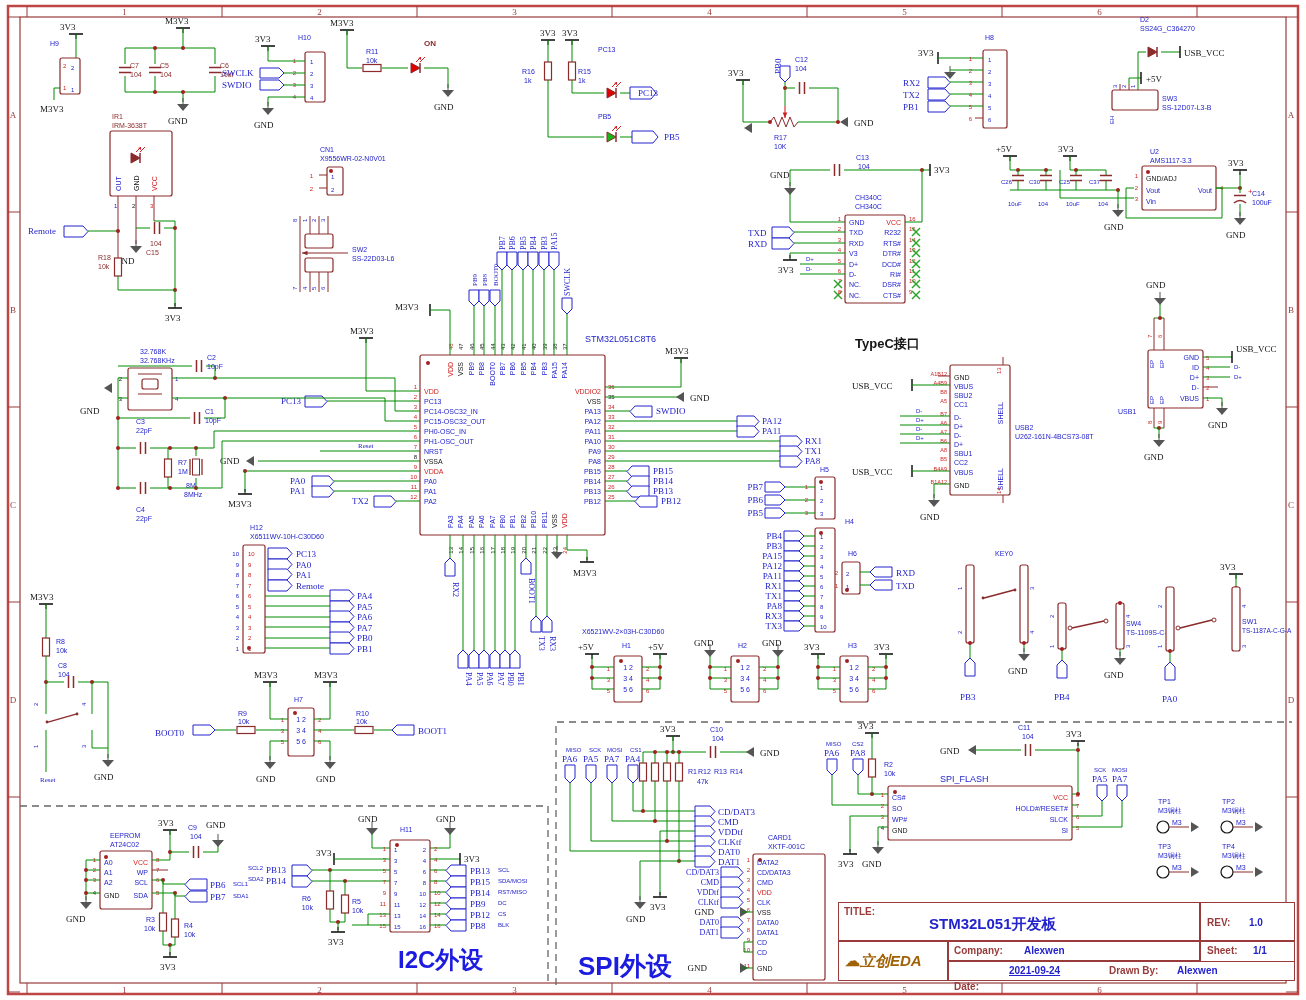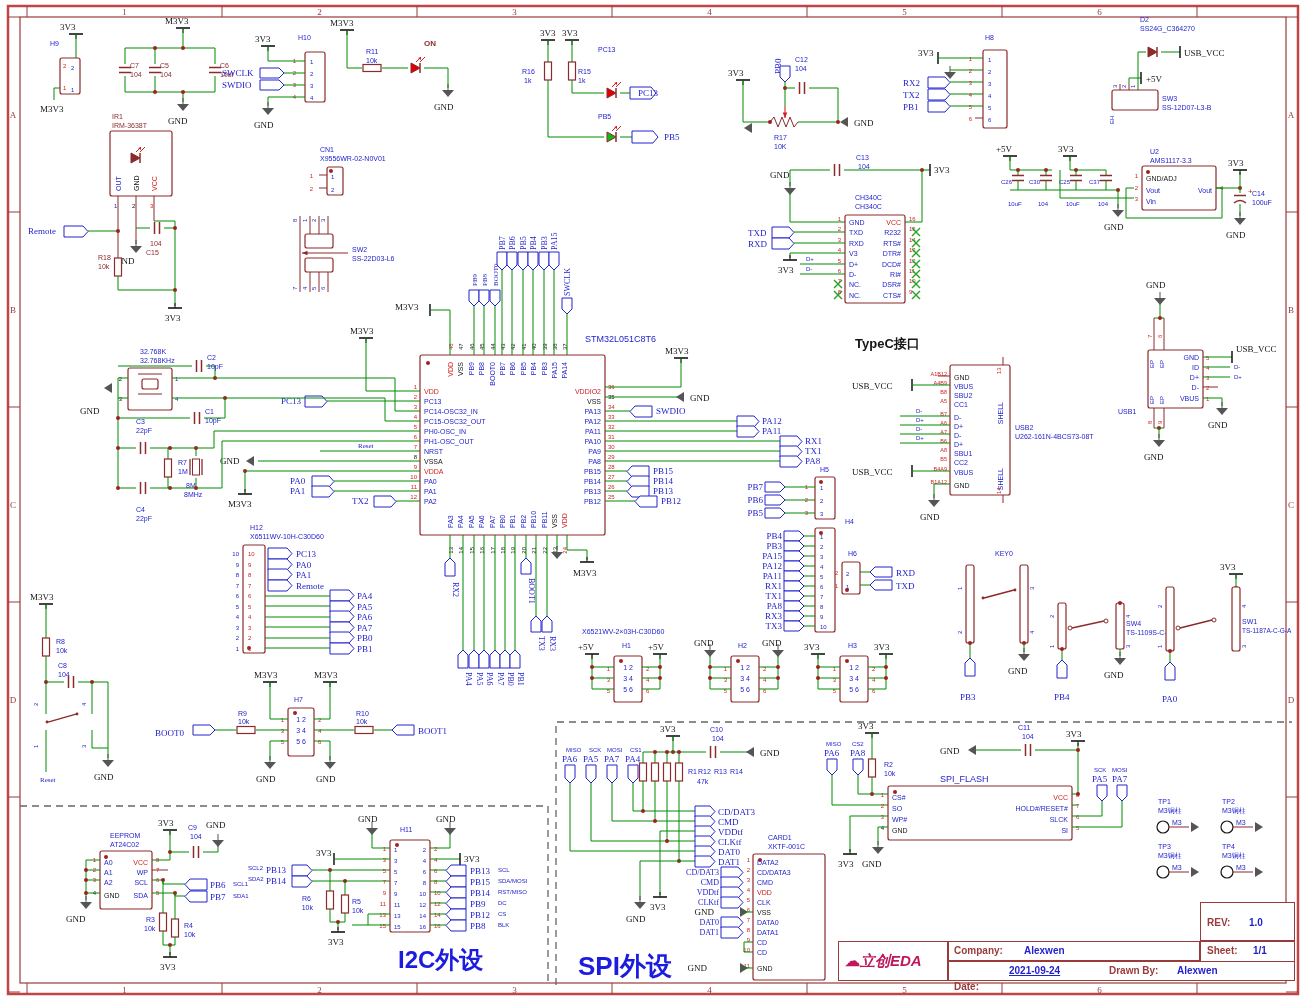--- a/index.html
+++ b/index.html
@@ -3,21 +3,21 @@
 <meta charset="utf-8">
 <style>
   html,body{margin:0;padding:0;background:#e8e8e8;}
   #sheet{position:relative;width:1306px;height:1000px;background:#ffffff;font-family:"Liberation Sans",sans-serif;overflow:hidden;}
   #canvas{position:absolute;left:0;top:0;}
   #tb{position:absolute;left:838px;top:902px;width:457px;height:79px;color:#993b3b;font-size:10px;}
   #tb .cell{position:absolute;border:1px solid #993b3b;box-sizing:border-box;background:#fff;}
   #tb .lbl{color:#993b3b;font-weight:bold;font-size:10px;}
   #tb .val{color:#2323cd;font-weight:bold;}
   #tb-title-val{font-size:15px;}
-  #logo{color:#be185d;font-weight:bold;font-size:15px;font-style:italic;}
+  #logo{color:#a16207;font-weight:bold;font-size:15px;font-style:italic;}
   #logo .cloud{font-style:normal;}
 </style>
 </head>
 <body>
 <div id="sheet">
 <svg id="canvas" width="1306" height="1000" viewBox="0 0 1306 1000">
       <rect x="8" y="6" width="1290" height="988" fill="none" stroke="#c04545" stroke-width="2.5"></rect>
       <rect x="20" y="17" width="1266" height="966" fill="none" stroke="#993b3b" stroke-width="1.2"></rect>
       <line x1="27" y1="6" x2="27" y2="17" stroke="#993b3b"></line>
       <line x1="27" y1="983" x2="27" y2="994" stroke="#993b3b"></line>
@@ -1614,20 +1614,24 @@
       <polygon points="1191,867 1191,877 1199,872" fill="#555" stroke="none"></polygon>
       <text x="1222" y="849" font-size="7" fill="#2323cd" font-family="&quot;Liberation Sans&quot;,sans-serif">TP4</text>
       <text x="1222" y="858" font-size="7" fill="#2323cd" font-family="&quot;Liberation Sans&quot;,sans-serif">M3铜柱</text>
       <circle cx="1227" cy="872" r="6" fill="none" stroke="#151515" stroke-width="1.2"></circle>
       <text x="1236" y="870" font-size="7" fill="#2323cd" font-family="&quot;Liberation Sans&quot;,sans-serif">M3</text>
       <polyline points="1233,872 1253,872" fill="none" stroke="#8b2b2b" stroke-width="1"></polyline>
       <polygon points="1255,867 1255,877 1263,872" fill="#555" stroke="none"></polygon>
     </svg>
 
 <div id="tb">
+  <div class="cell" style="left:0;top:0;width:362px;height:39px;">
+    <span class="lbl" style="position:absolute;left:5px;top:3px;">TITLE:</span>
+    <span class="val" id="tb-title-val" style="position:absolute;left:90px;top:12px;">STM32L051开发板</span>
+  </div>
   <div class="cell" style="left:362px;top:0;width:95px;height:39px;">
     <span class="lbl" style="position:absolute;left:6px;top:14px;">REV:</span>
     <span class="val" style="position:absolute;left:48px;top:14px;">1.0</span>
   </div>
   <div class="cell" style="left:0;top:39px;width:110px;height:40px;">
     <span id="logo" style="position:absolute;left:6px;top:10px;"><span class="cloud">☁</span><span>立创EDA</span></span>
   </div>
   <div class="cell" style="left:110px;top:39px;width:252px;height:20px;padding-left:32px;">
     <span class="lbl" style="position:absolute;left:5px;top:3px;">Company:</span>
     <span class="val" style="position:absolute;left:75px;top:3px;">Alexwen</span>

